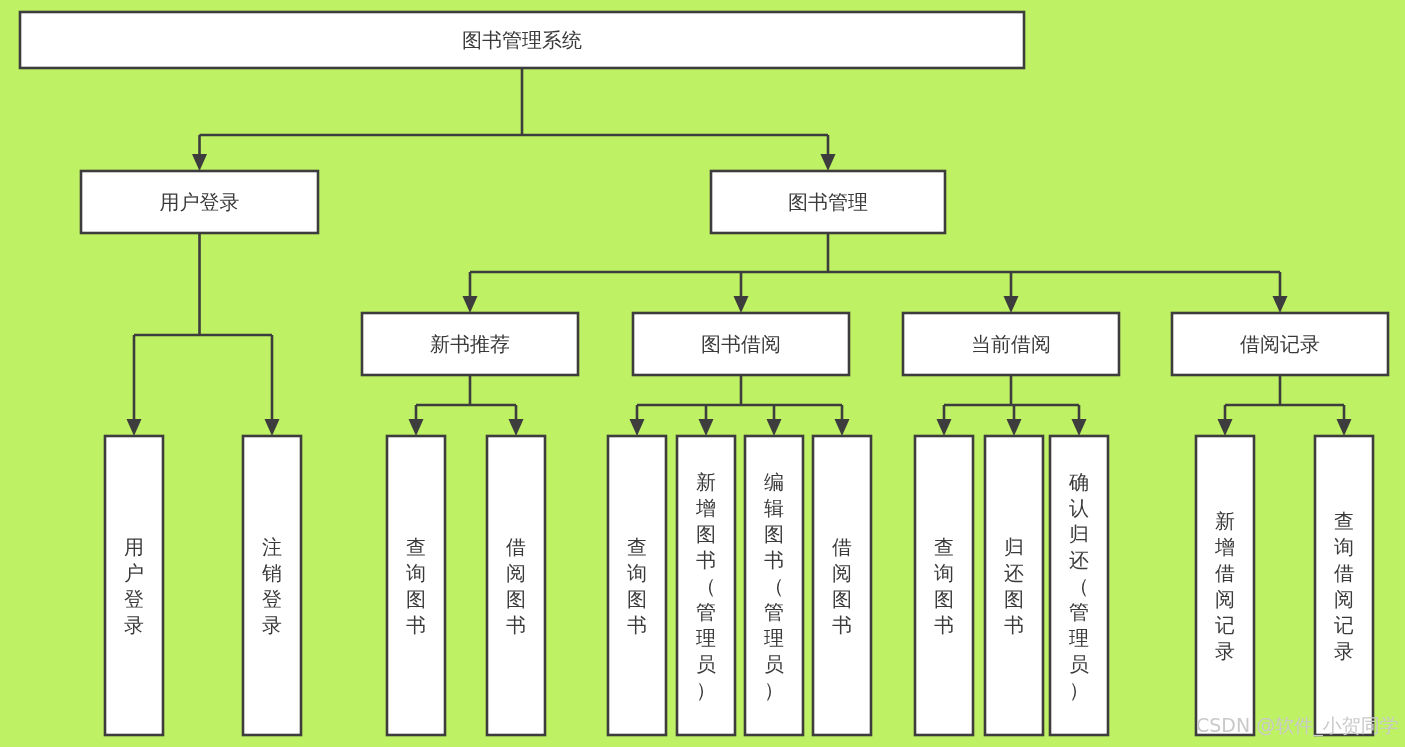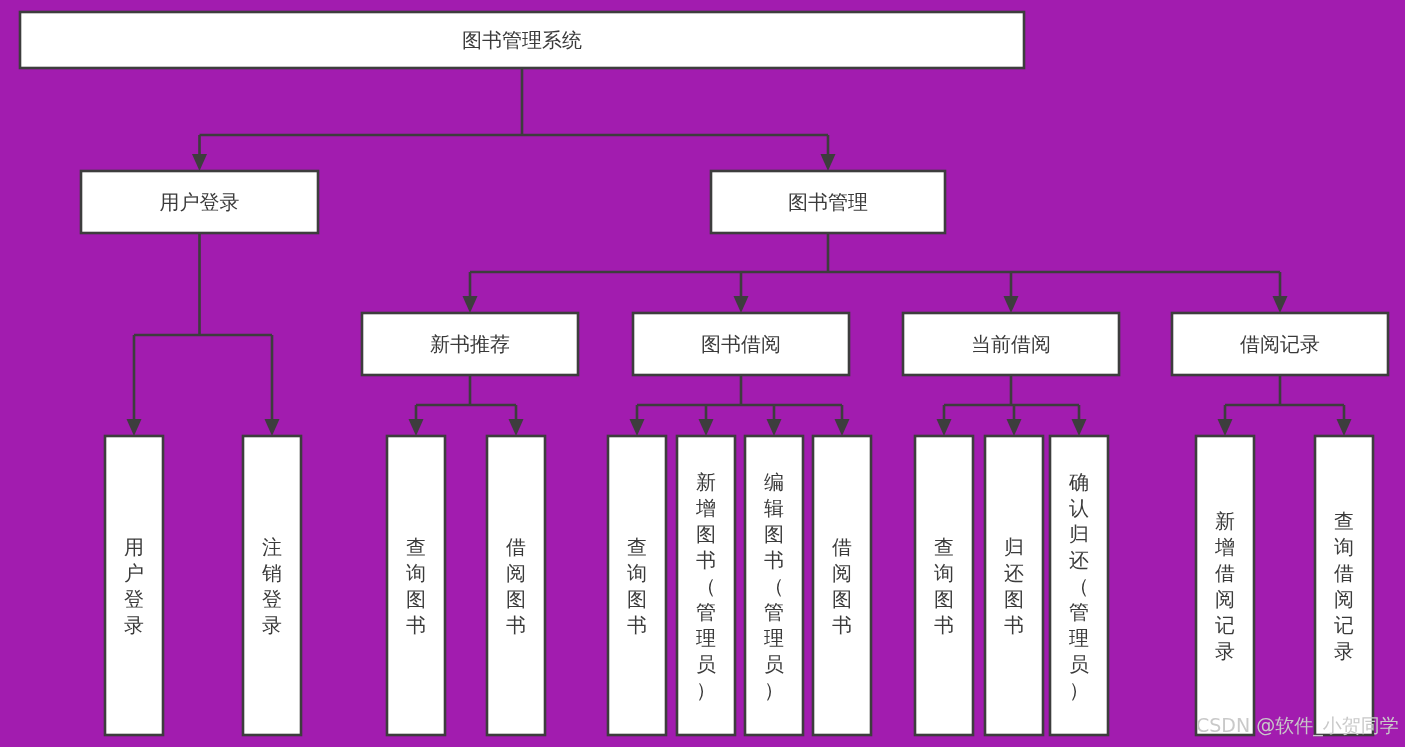--- a/index.html
+++ b/index.html
@@ -10,21 +10,21 @@
   body {
     width: 1405px;
     height: 747px;
     overflow: hidden;
     font-family: "DejaVu Sans", "Liberation Sans", sans-serif;
   }
   #diagram-root {
     position: relative;
     width: 1405px;
     height: 747px;
-    background: #a21caf;
+    background: #bef264;
   }
   svg.diagram-canvas {
     position: absolute;
     top: 0;
     left: 0;
     width: 1405px;
     height: 747px;
     display: block;
   }
   .node-box {

